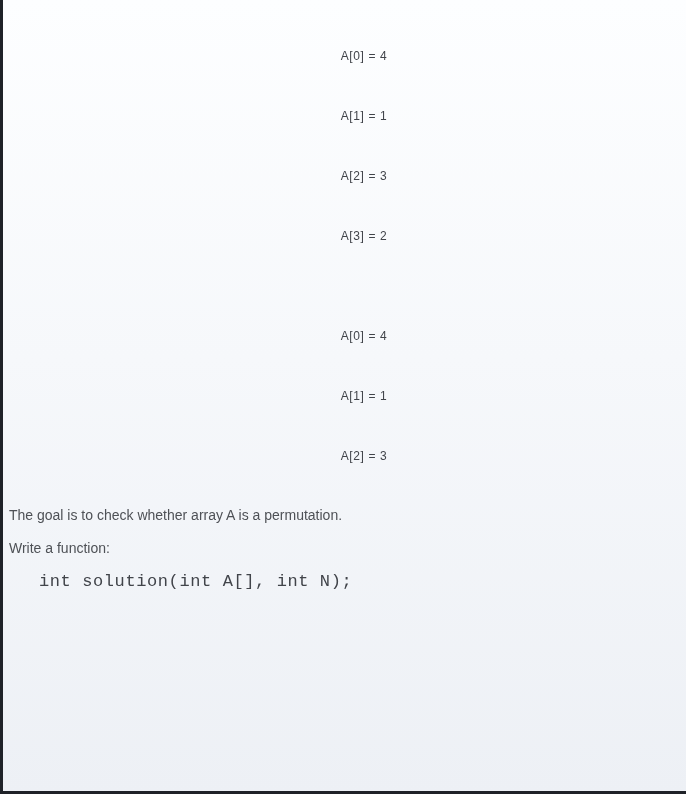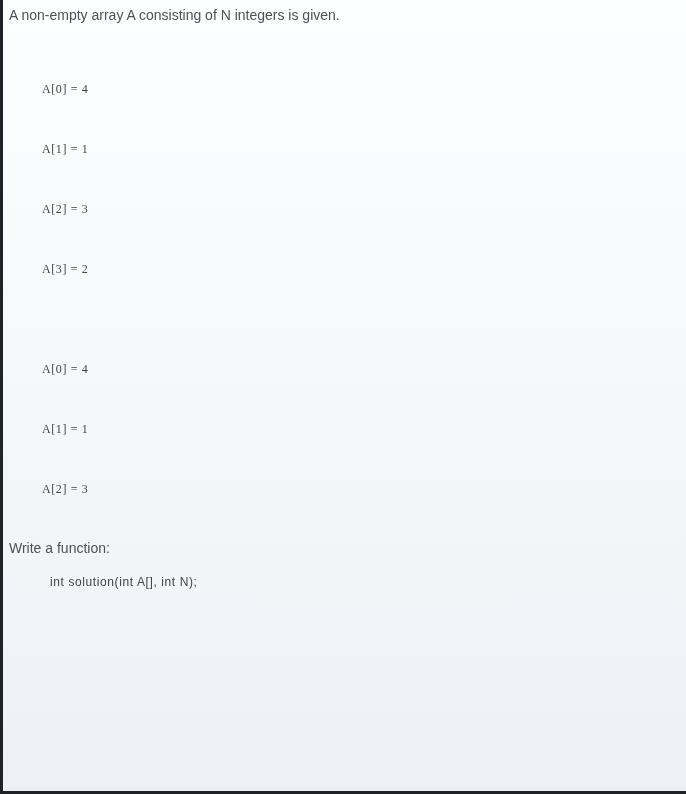--- a/index.html
+++ b/index.html
@@ -20,58 +20,58 @@
   .edge-bottom{position:absolute;left:0;bottom:0;width:686px;height:3px;background:var(--edge);z-index:5;}
   .content{
     position:absolute;left:0;top:0;width:677px;
     padding:6px 0 0 9px;
     font-size:14px;line-height:19px;color:var(--text);
   }
   .p{margin:0 0 14px 0;}
   .p em{font-style:italic;}
   .codeblock{
     margin:0 0 0 33px;
-    font-family:Liberation Serif, serif;
+    font-family:Liberation Sans, sans-serif;
     font-size:12px;line-height:20px;letter-spacing:0.6px;
-    color:var(--code);white-space:pre;
+    color:var(--code);white-space:pre;text-align:center;
   }
   .codeblock.tight{margin-bottom:0;}
   .code-fn{
-    margin:0 0 13px 41px;
-    font-family:Liberation Sans, sans-serif;
-    font-size:12px;line-height:20px;letter-spacing:0.6px;
+    margin:0 0 13px 30px;
+    font-family:Liberation Mono, monospace;
+    font-size:17px;line-height:20px;letter-spacing:0.6px;
     color:var(--code);white-space:pre;
   }
 </style>
 </head>
 <body>
 
 <div class="edge-left"></div>
 <div class="edge-bottom"></div>
 
 <div class="content">
 
-  <p class="p">A non-empty array A consisting of N integers is given.</p>
 
 
 
   <div class="codeblock tight">
     <div class="codeline">A[0] = 4</div>
     <div class="codeline">A[1] = 1</div>
     <div class="codeline">A[2] = 3</div>
     <div class="codeline">A[3] = 2</div>
   </div>
 
 
   <div class="codeblock tight">
     <div class="codeline">A[0] = 4</div>
     <div class="codeline">A[1] = 1</div>
     <div class="codeline">A[2] = 3</div>
   </div>
 
 
+  <p class="p">The goal is to check whether array A is a permutation.</p>
 
   <p class="p">Write a function:</p>
 
   <div class="code-fn">int solution(int A[], int N);</div>
 
 
 </div>
 
 </body></html>

